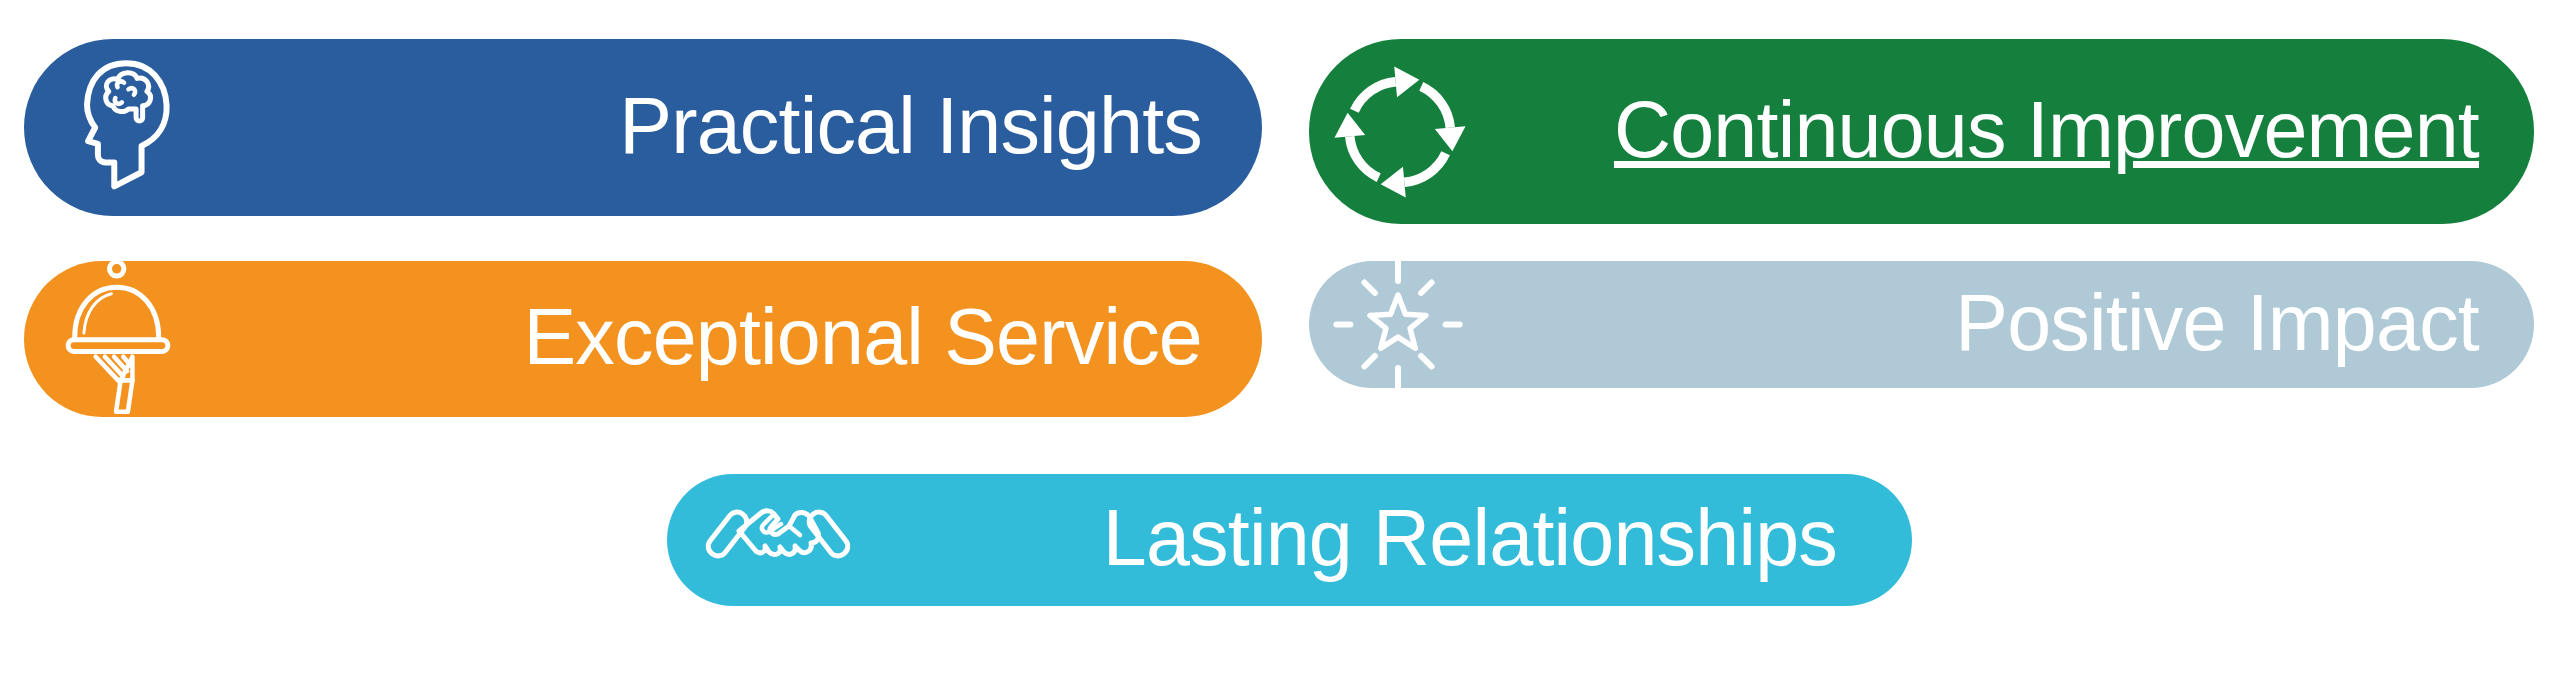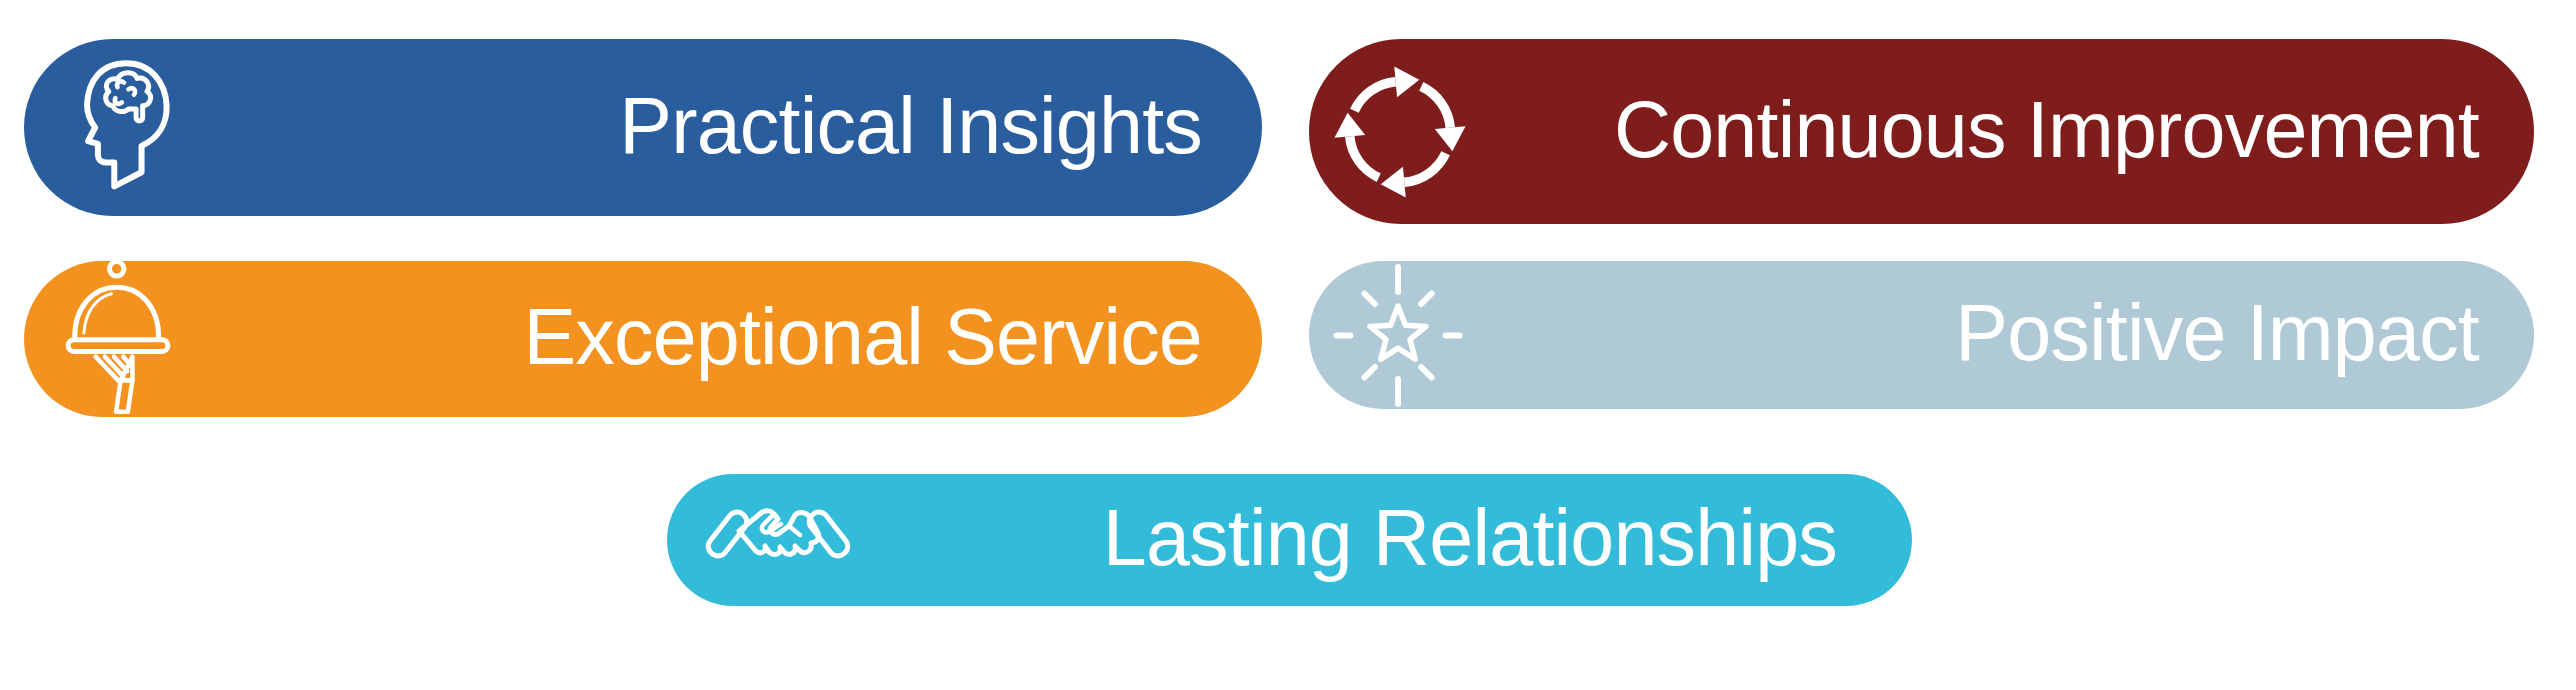--- a/index.html
+++ b/index.html
@@ -39,21 +39,21 @@
   }
   .icon svg { display: block; }
   .icon path, .icon rect, .icon circle, .icon line {
     vector-effect: non-scaling-stroke;
   }
 
   
   .pill-0 { left: 24px;   top: 39px;  width: 1238px; height: 177px; }
   .pill-1 { left: 1309px; top: 39px;  width: 1225px; height: 185px; }
   .pill-2 { left: 24px;   top: 261px; width: 1238px; height: 156px; }
-  .pill-3 { left: 1309px; top: 261px; width: 1225px; height: 148px; }
+  .pill-3 { left: 1309px; top: 261px; width: 1225px; height: 127px; }
   .pill-4 { left: 667px;  top: 474px; width: 1245px; height: 132px; }
 
   .pill-0 .icon { margin-left: 39px; }
   .pill-1 .icon { margin-left: 20.5px; }
   .pill-2 .icon { margin-left: 27px; }
   .pill-3 .icon { margin-left: 19px; }
   .pill-4 .icon { margin-left: 32px; }
 
   .pill-0 .label { padding-right: 60px; }
   .pill-1 .label { padding-right: 55px; }
@@ -72,21 +72,21 @@
         <path d="M 58 6 C 80 6 94 23 95 45 C 95.5 62 87 75 72 82 L 72 106 L 47 119 L 47 97 L 39 97 C 34.5 97 32 94 32 90 L 32 80 L 23 77.5 L 29.5 65 C 24 58 22 51.5 22 44 C 23 21 36 6 58 6 Z"></path>
         <path stroke-width="5" d="M 42 32 C 36 26 43 18 50 21 C 53 13 65 13 68 20 C 76 18 81 26 77 32 C 83 36 80 45 73 45 L 73 56 C 73 60 67 60 67 56 L 67 48 L 60 48 C 56 52 47 51 46 45 C 39 45 37 36 42 32 Z"></path>
         <path stroke-width="4.5" d="M 50 28 C 48 24 53 21 56 24"></path>
         <path stroke-width="4.5" d="M 60 30 C 64 27 68 31 65 35"></path>
         <path stroke-width="4.5" d="M 48 38 C 46 42 51 45 54 42"></path>
       </svg>
     </span>
     <span class="label">Practical Insights</span>
   </div>
 
-  <div class="pill pill-1" style="background: #7f1d1d; color: rgb(255, 255, 255);">
+  <div class="pill pill-1" style="background: #15803d; color: rgb(255, 255, 255); text-decoration: underline;">
     <span class="icon">
       <svg width="140" height="156" viewBox="0 0 100 100" fill="none">
         <g>
           <path d="M 17.4 34.8 A 36 36 0 0 1 46.9 14.1" stroke="#ffffff" stroke-width="9.5"></path>
           <polygon points="63.8,12.6 45.9,3.2 47.9,25.1" fill="#ffffff"></polygon>
         </g>
         <g transform="rotate(90 50 50)">
           <path d="M 17.4 34.8 A 36 36 0 0 1 46.9 14.1" stroke="#ffffff" stroke-width="9.5"></path>
           <polygon points="63.8,12.6 45.9,3.2 47.9,25.1" fill="#ffffff"></polygon>
         </g>

